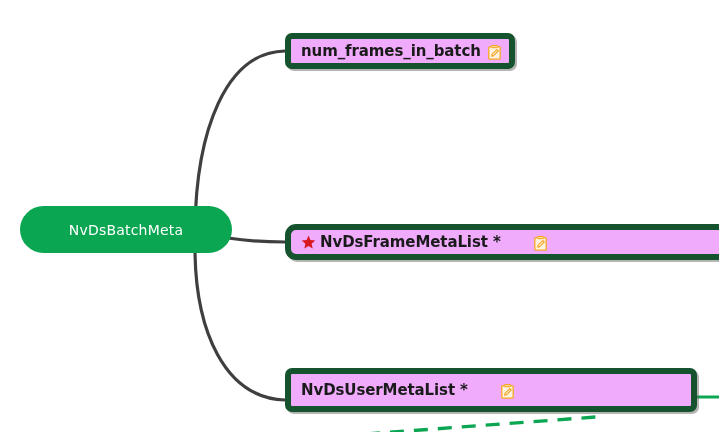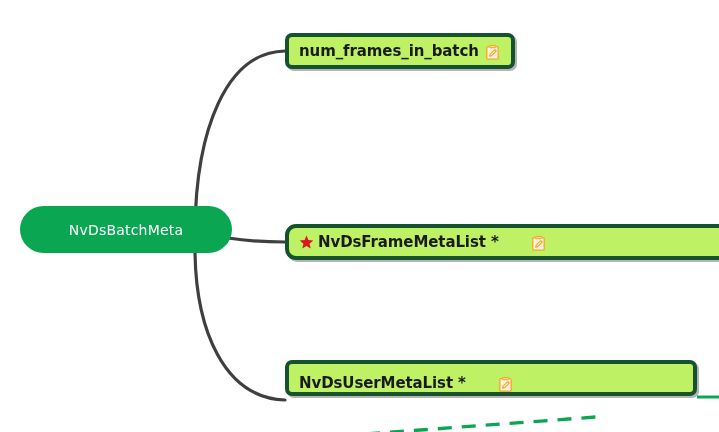--- a/index.html
+++ b/index.html
@@ -51,22 +51,22 @@
     color: #ffffff;
     font-size: 14px;
     font-weight: normal;
     letter-spacing: 0.2px;
     white-space: nowrap;
   }
 
   
   .node-box {
     position: absolute;
-    background: #bef264;
-    border: 4px solid #14532d;
+    background: #f0abfc;
+    border: 6px solid #14532d;
     border-radius: 7px;
     box-sizing: border-box;
     display: flex;
     align-items: center;
     box-shadow: 2px 2px 0 rgba(90,90,90,0.45);
     z-index: 3;
     padding: 0 10px;
   }
 
   .node-inner {
@@ -128,24 +128,23 @@
   #box-frame-meta {
     left: 285px;
     top: 224px;
     width: 464px;
     height: 36px;
     border-radius: 11px;
   }
   
   #box-user-meta {
     left: 285px;
-    top: 360px;
+    top: 368px;
     width: 412px;
-    height: 36px;
-    align-items: flex-end;
+    height: 44px;
   }
 </style>
 </head>
 <body>
 
 <div id="canvas">
 
   <svg class="edges" viewBox="0 0 719 432" width="719" height="432" xmlns="http://www.w3.org/2000/svg">
 
     <path d="M 195 230 C 196 130 226 52 285 51" fill="none" stroke="#3f3f3f" stroke-width="3.2" stroke-linecap="round"></path>

